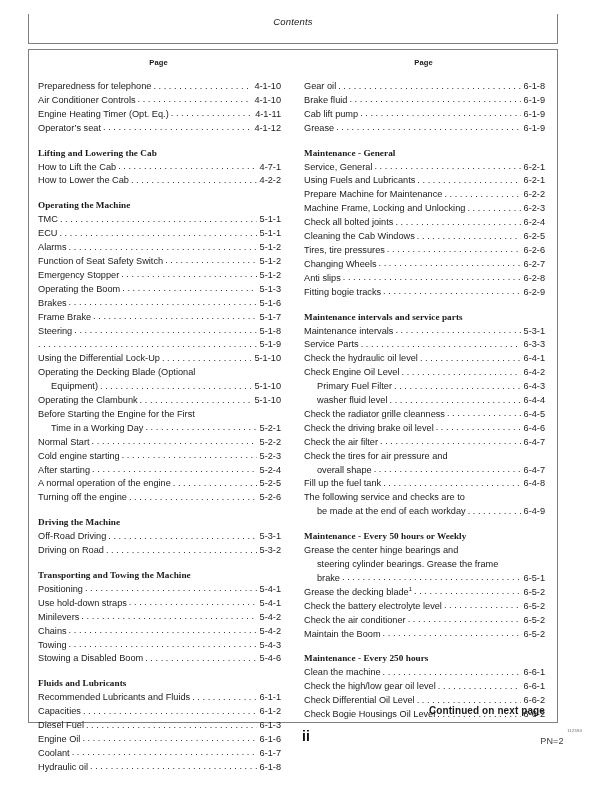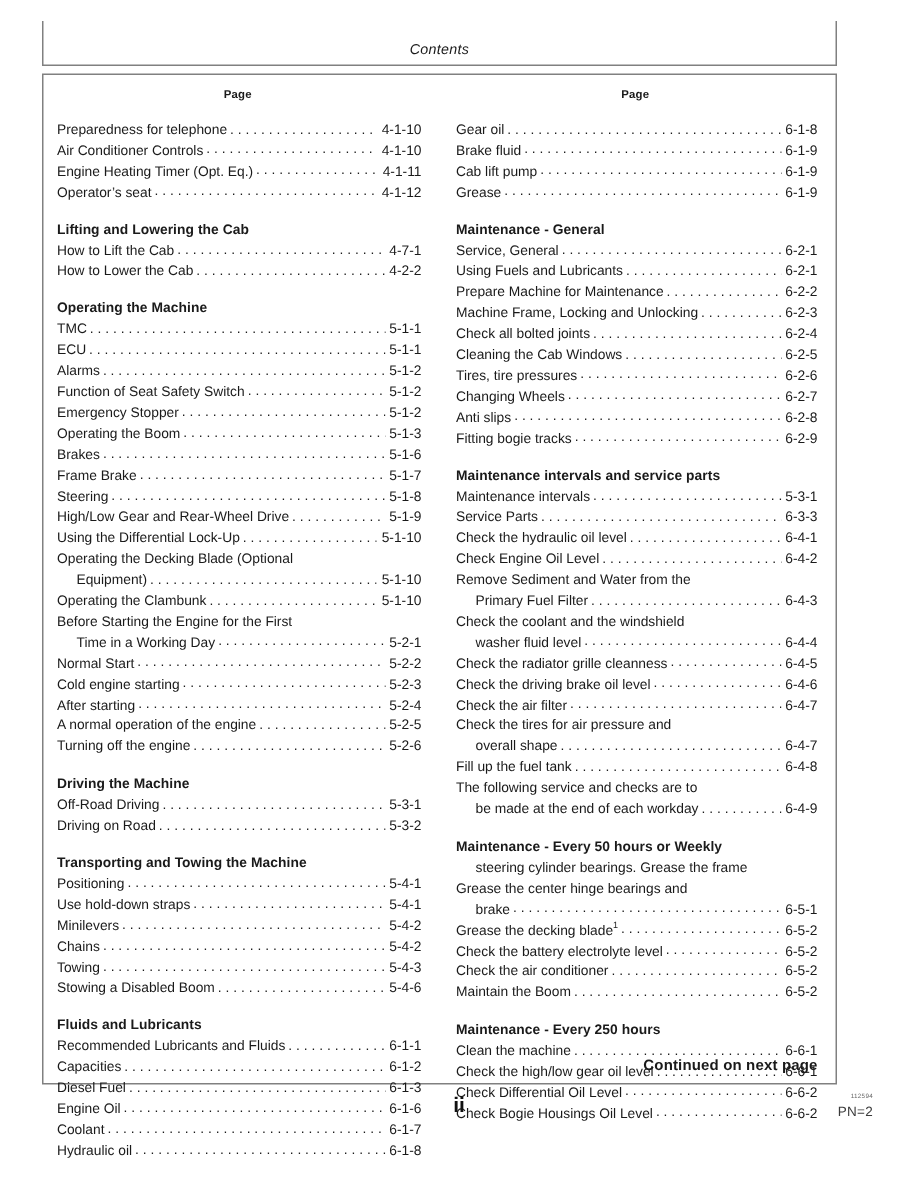--- a/index.html
+++ b/index.html
@@ -29,21 +29,21 @@
     width: 530px;
     height: 30px;
     border-left: 1px solid #808080;
     border-right: 1px solid #808080;
     border-bottom: 1px solid #808080;
     box-sizing: border-box;
   }
   .header-title {
     position: absolute;
     left: 0; right: 0;
-    bottom: 4px;
+    bottom: 16px;
     text-align: center;
     font-style: italic;
     font-size: 9.5px;
     letter-spacing: 0.2px;
     color: #1a1a1a;
     margin-top: 40px;
   }
   
   .content-box {
     position: absolute;
@@ -85,20 +85,21 @@
   }
 
   
   .section-head {
     font-size: 9.2px;
     font-weight: bold;
     margin-top: 11px;
     margin-bottom: 0px;
     line-height: 13.9px;
     letter-spacing: 0.05px;
+    font-family: Liberation Serif, serif;
   }
 
   .entry {
     display: flex;
     align-items: baseline;
     font-size: 9.2px;
     line-height: 13.9px;
     white-space: nowrap;
   }
   .entry .t {
@@ -159,21 +160,21 @@
     letter-spacing: 0.2px;
     text-align: right;
     width: 60px;
   }
   .pn {
     position: absolute;
     right: 30px;
     top: 736px;
     font-size: 9px;
     color: #3b3b3b;
-    text-align: right;
+    text-align: center;
     width: 60px;
     letter-spacing: 0.2px;
   }
 </style>
 </head>
 <body>
 
 <div class="page">
 
   <div class="header-box">
@@ -257,21 +258,20 @@
               <span class="t">Frame Brake</span>
               <span class="leader">............................................................</span>
               <span class="pg">5-1-7</span>
             </div>
             <div class="entry">
               <span class="t">Steering</span>
               <span class="leader">............................................................</span>
               <span class="pg">5-1-8</span>
             </div>
             <div class="entry">
-              <span class="t">High/Low Gear and Rear-Wheel Drive</span>
               <span class="leader">............................................................</span>
               <span class="pg">5-1-9</span>
             </div>
             <div class="entry">
               <span class="t">Using the Differential Lock-Up</span>
               <span class="leader">............................................................</span>
               <span class="pg">5-1-10</span>
             </div>
             <div class="entry nopage">
               <span class="t">Operating the Decking Blade (Optional</span>
@@ -483,31 +483,25 @@
             <div class="entry">
               <span class="t">Check the hydraulic oil level</span>
               <span class="leader">............................................................</span>
               <span class="pg">6-4-1</span>
             </div>
             <div class="entry">
               <span class="t">Check Engine Oil Level</span>
               <span class="leader">............................................................</span>
               <span class="pg">6-4-2</span>
             </div>
-            <div class="entry nopage">
-              <span class="t">Remove Sediment and Water from the</span>
-            </div>
             <div class="entry cont">
               <span class="t">Primary Fuel Filter</span>
               <span class="leader">............................................................</span>
               <span class="pg">6-4-3</span>
             </div>
-            <div class="entry nopage">
-              <span class="t">Check the coolant and the windshield</span>
-            </div>
             <div class="entry cont">
               <span class="t">washer fluid level</span>
               <span class="leader">............................................................</span>
               <span class="pg">6-4-4</span>
             </div>
             <div class="entry">
               <span class="t">Check the radiator grille cleanness</span>
               <span class="leader">............................................................</span>
               <span class="pg">6-4-5</span>
             </div>
@@ -536,25 +530,25 @@
             </div>
             <div class="entry nopage">
               <span class="t">The following service and checks are to</span>
             </div>
             <div class="entry cont">
               <span class="t">be made at the end of each workday</span>
               <span class="leader">............................................................</span>
               <span class="pg">6-4-9</span>
             </div>
             <div class="section-head">Maintenance - Every 50 hours or Weekly</div>
+            <div class="entry nopage">
+              <span class="t">Grease the center hinge bearings and</span>
+            </div>
             <div class="entry nopage cont">
               <span class="t">steering cylinder bearings. Grease the frame</span>
-            </div>
-            <div class="entry nopage">
-              <span class="t">Grease the center hinge bearings and</span>
             </div>
             <div class="entry cont">
               <span class="t">brake</span>
               <span class="leader">............................................................</span>
               <span class="pg">6-5-1</span>
             </div>
             <div class="entry">
               <span class="t">Grease the decking blade<span class="sup">1</span></span>
               <span class="leader">............................................................</span>
               <span class="pg">6-5-2</span>

